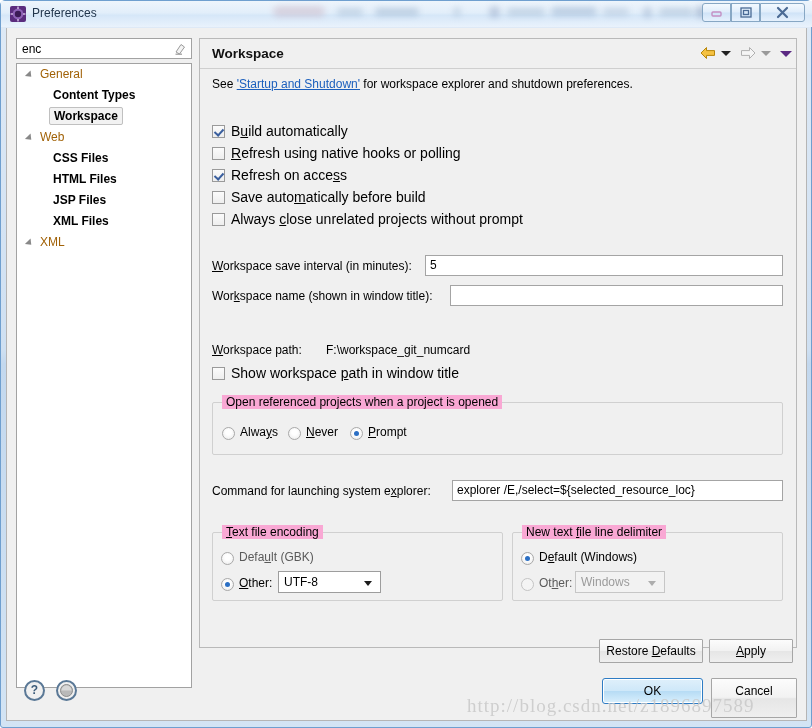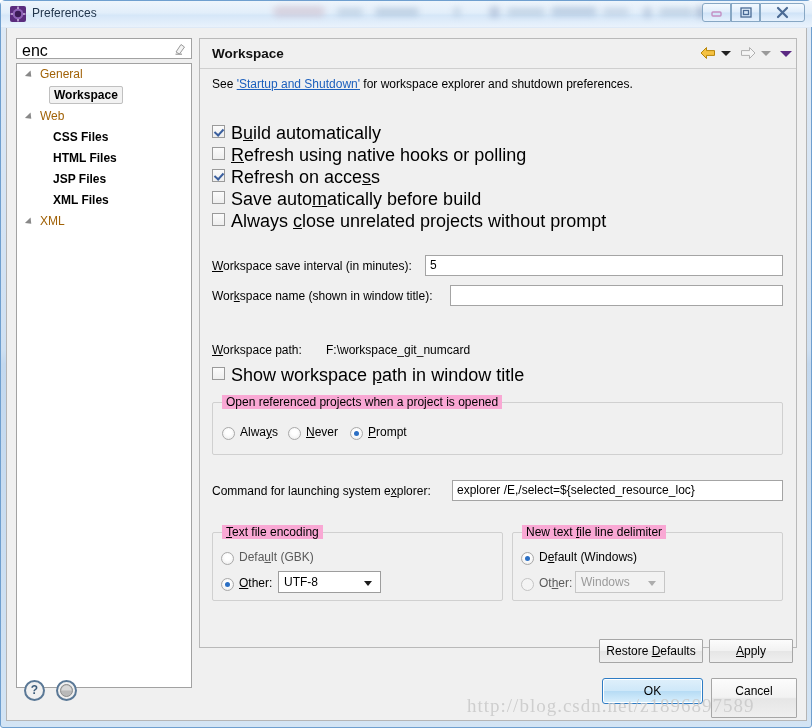--- a/index.html
+++ b/index.html
@@ -85,21 +85,21 @@
     position: absolute;
     left: 9px; top: 10px;
     width: 176px; height: 21px;
     box-sizing: border-box;
     background: #ffffff;
     border: 1px solid #a2a2a2;
   }
   #filter-input {
     position: absolute;
     left: 5px; top: 3px;
-    font-size: 16px;
+    font-size: 12px;
     color: #000;
     font-family: "Liberation Sans", sans-serif;
   }
   #filter-clear {
     position: absolute;
     right: 4px; top: 3px;
     width: 14px; height: 14px;
   }
 
   #tree-panel {
@@ -205,21 +205,21 @@
     position: absolute;
     left: 3px; top: 1px;
     width: 4px; height: 7px;
     border: solid #3a5f9e;
     border-width: 0 2px 2px 0;
     transform: rotate(42deg);
   }
   .cblabel {
     position: absolute;
     left: 19px; top: 0;
-    font-size: 18px;
+    font-size: 14px;
   }
   .mn { text-decoration: underline; }
 
   
   .fieldlabel {
     position: absolute;
     font-size: 12px;
     white-space: nowrap;
   }
   .textinput {
@@ -423,20 +423,23 @@
           <path d="M2.5 12.2 H9" stroke="#9a9a9a" stroke-width="1.2"></path>
         </svg>
       </div>
     </div>
 
     <div id="tree-panel">
       <div class="tree-row parent">
         <span class="tw"></span>
         <span class="tlabel">General</span>
       </div>
+      <div class="tree-row child">
+        <span class="tlabel">Content Types</span>
+      </div>
       <div class="tree-row child selected">
         <span class="tlabel">Workspace</span>
       </div>
       <div class="tree-row parent">
         <span class="tw"></span>
         <span class="tlabel">Web</span>
       </div>
       <div class="tree-row child">
         <span class="tlabel">CSS Files</span>
       </div>

